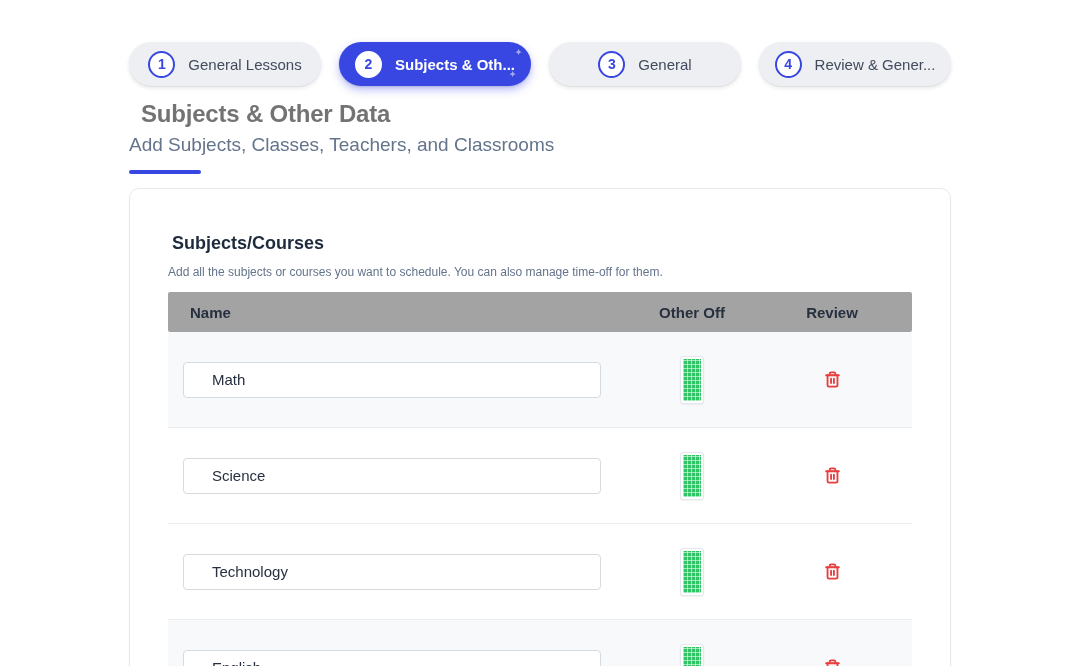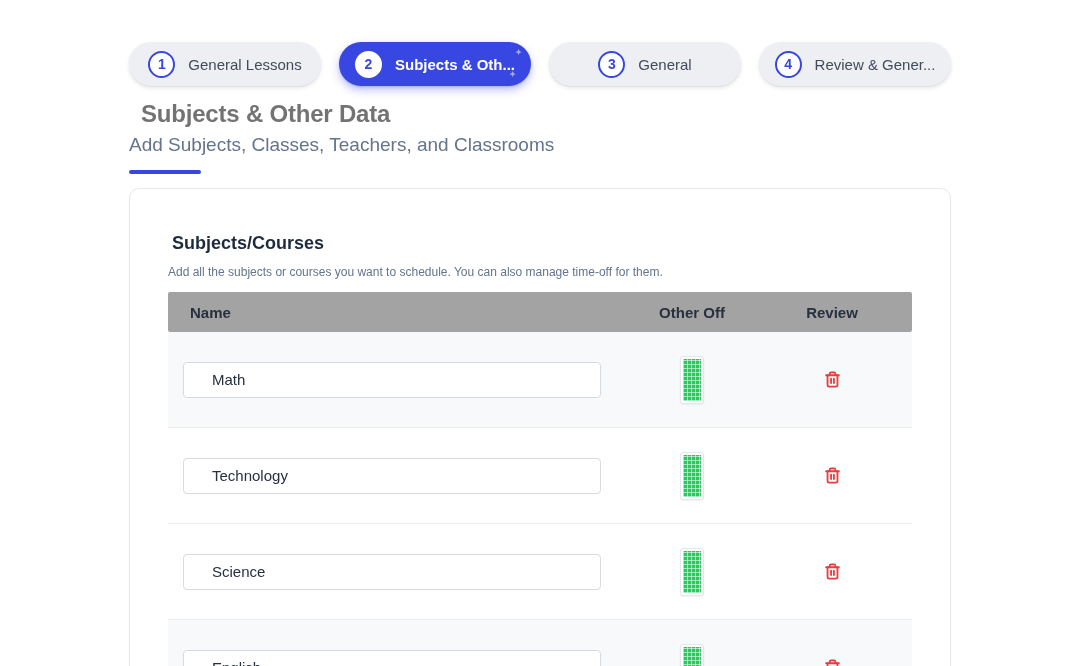--- a/index.html
+++ b/index.html
@@ -150,43 +150,43 @@
           <path d="M8 6V4a2 2 0 0 1 2-2h4a2 2 0 0 1 2 2v2"></path>
           <line x1="10" y1="11" x2="10" y2="17"></line>
           <line x1="14" y1="11" x2="14" y2="17"></line>
         </svg>
       </button>
     </div>
   </div>
 
   <div class="trow">
     <div class="cell cell-name">
+      <input class="name-input" type="text" value="Science" style="">
+    </div>
+    <div class="cell cell-timeoff">
+      <button class="timeoff-btn">
+        <span class="timeoff-grid"></span>
+      </button>
+    </div>
+    <div class="cell cell-actions">
+      <button class="delete-btn">
+        <svg width="17" height="17" viewBox="0 0 24 24" fill="none" stroke="currentColor" stroke-width="2.6" stroke-linecap="round" stroke-linejoin="round">
+          <path d="M3 6h18"></path>
+          <path d="M19 6v14a2 2 0 0 1-2 2H7a2 2 0 0 1-2-2V6"></path>
+          <path d="M8 6V4a2 2 0 0 1 2-2h4a2 2 0 0 1 2 2v2"></path>
+          <line x1="10" y1="11" x2="10" y2="17"></line>
+          <line x1="14" y1="11" x2="14" y2="17"></line>
+        </svg>
+      </button>
+    </div>
+  </div>
+
+  <div class="trow">
+    <div class="cell cell-name">
       <input class="name-input" type="text" value="Technology" style="">
-    </div>
-    <div class="cell cell-timeoff">
-      <button class="timeoff-btn">
-        <span class="timeoff-grid"></span>
-      </button>
-    </div>
-    <div class="cell cell-actions">
-      <button class="delete-btn">
-        <svg width="17" height="17" viewBox="0 0 24 24" fill="none" stroke="currentColor" stroke-width="2.6" stroke-linecap="round" stroke-linejoin="round">
-          <path d="M3 6h18"></path>
-          <path d="M19 6v14a2 2 0 0 1-2 2H7a2 2 0 0 1-2-2V6"></path>
-          <path d="M8 6V4a2 2 0 0 1 2-2h4a2 2 0 0 1 2 2v2"></path>
-          <line x1="10" y1="11" x2="10" y2="17"></line>
-          <line x1="14" y1="11" x2="14" y2="17"></line>
-        </svg>
-      </button>
-    </div>
-  </div>
-
-  <div class="trow">
-    <div class="cell cell-name">
-      <input class="name-input" type="text" value="Science" style="">
     </div>
     <div class="cell cell-timeoff">
       <button class="timeoff-btn">
         <span class="timeoff-grid"></span>
       </button>
     </div>
     <div class="cell cell-actions">
       <button class="delete-btn">
         <svg width="17" height="17" viewBox="0 0 24 24" fill="none" stroke="currentColor" stroke-width="2.6" stroke-linecap="round" stroke-linejoin="round">
           <path d="M3 6h18"></path>

